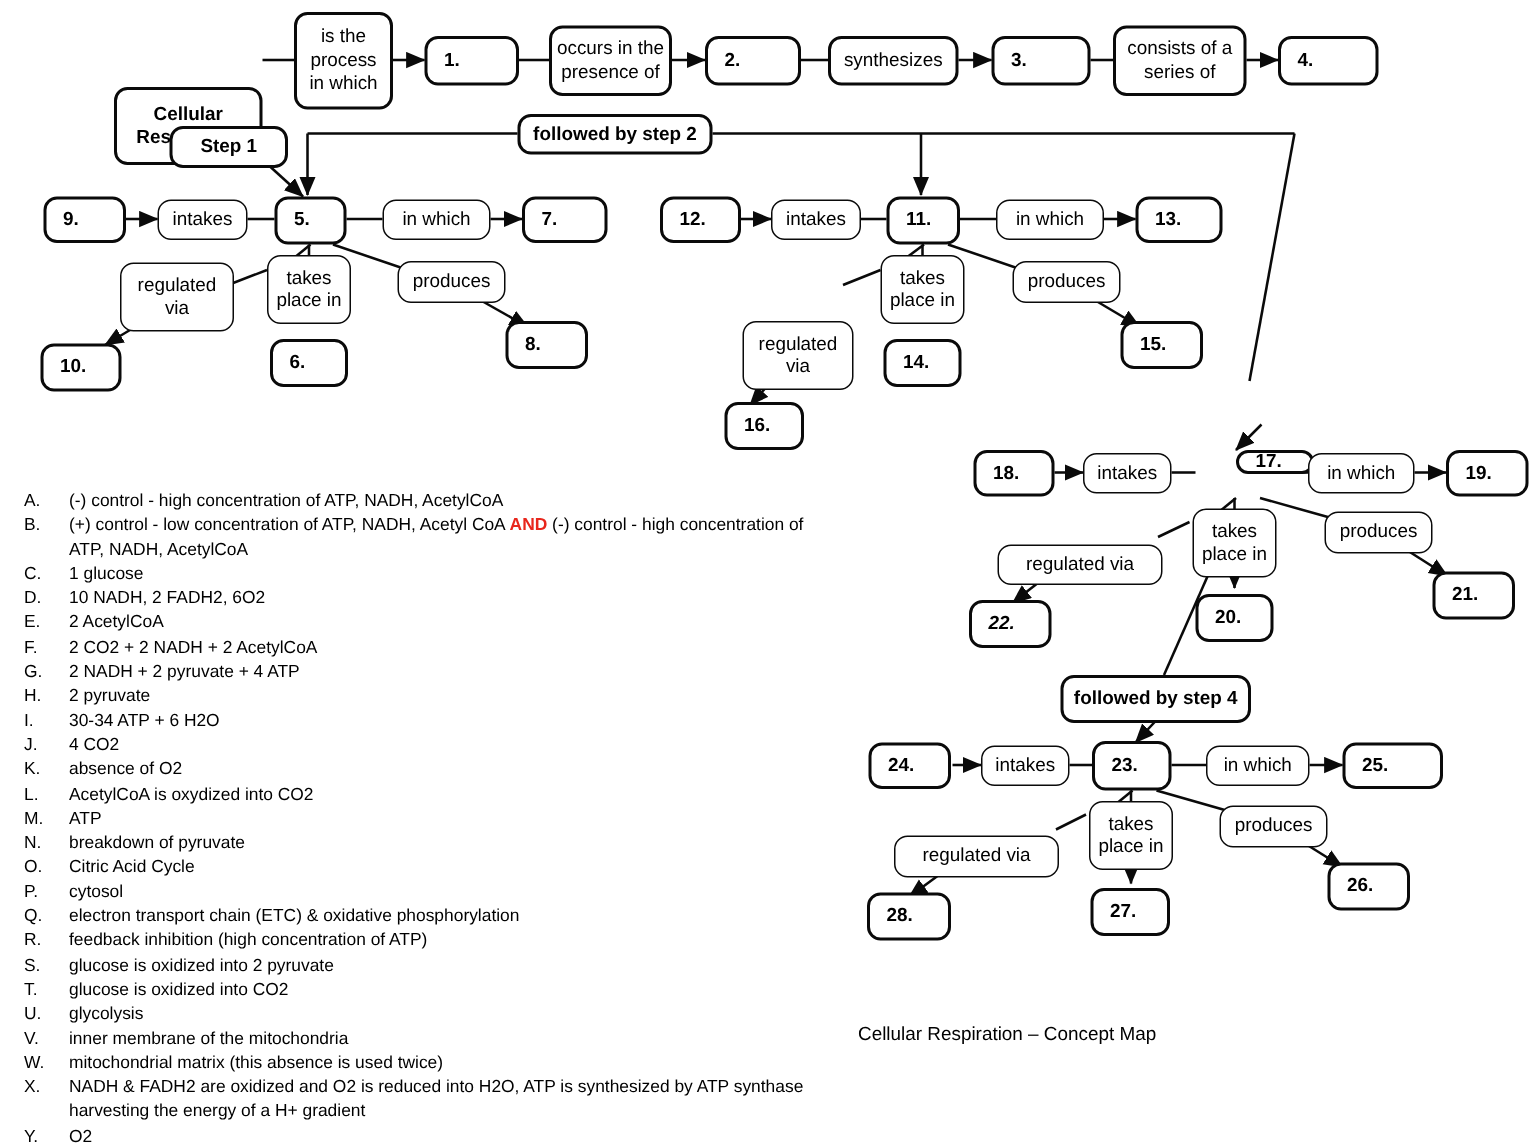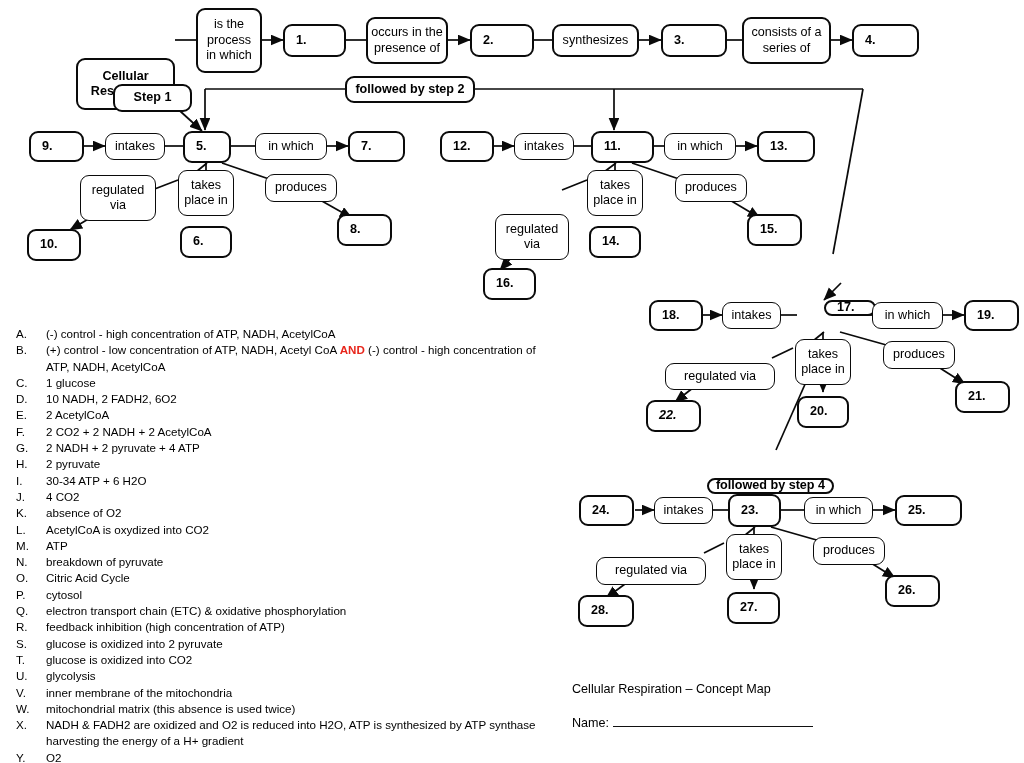--- a/index.html
+++ b/index.html
@@ -136,37 +136,37 @@
   <div class="node num" style="left:283px;top:24px;width:63px;height:33px;">1.</div>
   <div class="node" style="left:366px;top:17px;width:82px;height:47px;">occurs in the<br>presence of</div>
   <div class="node num" style="left:470px;top:24px;width:64px;height:33px;">2.</div>
   <div class="node" style="left:552px;top:24px;width:87px;height:33px;">synthesizes</div>
   <div class="node num" style="left:661px;top:24px;width:66px;height:33px;">3.</div>
   <div class="node" style="left:742px;top:17px;width:89px;height:47px;">consists of a<br>series of</div>
   <div class="node num" style="left:852px;top:24px;width:67px;height:33px;">4.</div>
 
   <div class="node bold" style="left:113px;top:84px;width:79px;height:28px;">Step 1</div>
   <div class="node bold" style="left:345px;top:76px;width:130px;height:27px;">followed by step 2</div>
-  <div class="node bold" style="left:707px;top:450px;width:127px;height:16px;margin-top:28px;">followed by step 4</div>
+  <div class="node bold" style="left:707px;top:450px;width:127px;height:32px;">followed by step 4</div>
 
   <div class="node num" style="left:29px;top:131px;width:55px;height:31px;">9.</div>
   <div class="node thin" style="left:105px;top:133px;width:60px;height:27px;">intakes</div>
   <div class="node num" style="left:183px;top:131px;width:48px;height:32px;">5.</div>
   <div class="node thin" style="left:255px;top:133px;width:72px;height:27px;">in which</div>
   <div class="node num" style="left:348px;top:131px;width:57px;height:31px;">7.</div>
   <div class="node thin" style="left:178px;top:170px;width:56px;height:46px;">takes<br>place in</div>
   <div class="node thin" style="left:80px;top:175px;width:76px;height:46px;">regulated<br>via</div>
   <div class="node num" style="left:27px;top:229px;width:54px;height:32px;">10.</div>
   <div class="node num" style="left:180px;top:226px;width:52px;height:32px;">6.</div>
   <div class="node thin" style="left:265px;top:174px;width:72px;height:28px;">produces</div>
   <div class="node num" style="left:337px;top:214px;width:55px;height:32px;">8.</div>
 
   <div class="node num" style="left:440px;top:131px;width:54px;height:31px;">12.</div>
   <div class="node thin" style="left:514px;top:133px;width:60px;height:27px;">intakes</div>
-  <div class="node num" style="left:591px;top:131px;width:63px;height:32px;">11.</div>
+  <div class="node num" style="left:591px;top:131px;width:49px;height:32px;">11.</div>
   <div class="node thin" style="left:664px;top:133px;width:72px;height:27px;">in which</div>
   <div class="node num" style="left:757px;top:131px;width:58px;height:31px;">13.</div>
   <div class="node thin" style="left:587px;top:170px;width:56px;height:46px;">takes<br>place in</div>
   <div class="node thin" style="left:495px;top:214px;width:74px;height:46px;">regulated<br>via</div>
   <div class="node num" style="left:483px;top:268px;width:53px;height:32px;">16.</div>
   <div class="node num" style="left:589px;top:226px;width:52px;height:32px;">14.</div>
   <div class="node thin" style="left:675px;top:174px;width:72px;height:28px;">produces</div>
   <div class="node num" style="left:747px;top:214px;width:55px;height:32px;">15.</div>
 
   <div class="node num" style="left:649px;top:300px;width:54px;height:31px;">18.</div>
@@ -216,18 +216,15 @@
       <div class="opt"><span class="lt">T.</span><span class="cont">glucose is oxidized into CO2</span></div>
       <div class="opt"><span class="lt">U.</span><span class="cont">glycolysis</span></div>
       <div class="opt"><span class="lt">V.</span><span class="cont">inner membrane of the mitochondria</span></div>
       <div class="opt"><span class="lt">W.</span><span class="cont">mitochondrial matrix (this absence is used twice)</span></div>
       <div class="opt"><span class="lt">X.</span><span class="cont">NADH &amp; FADH2 are oxidized and O2 is reduced into H2O, ATP is synthesized by ATP synthase harvesting the energy of a H+ gradient</span></div>
       <div class="opt"><span class="lt">Y.</span><span class="cont">O2</span></div>
     </div>
 
   <div class="footer">
     <div>Cellular Respiration – Concept Map</div>
-    <div class="nm">
-      <span>Name:</span><span class="nameline"></span>
-    </div>
   </div>
 
 </div>
 
 </body></html>

